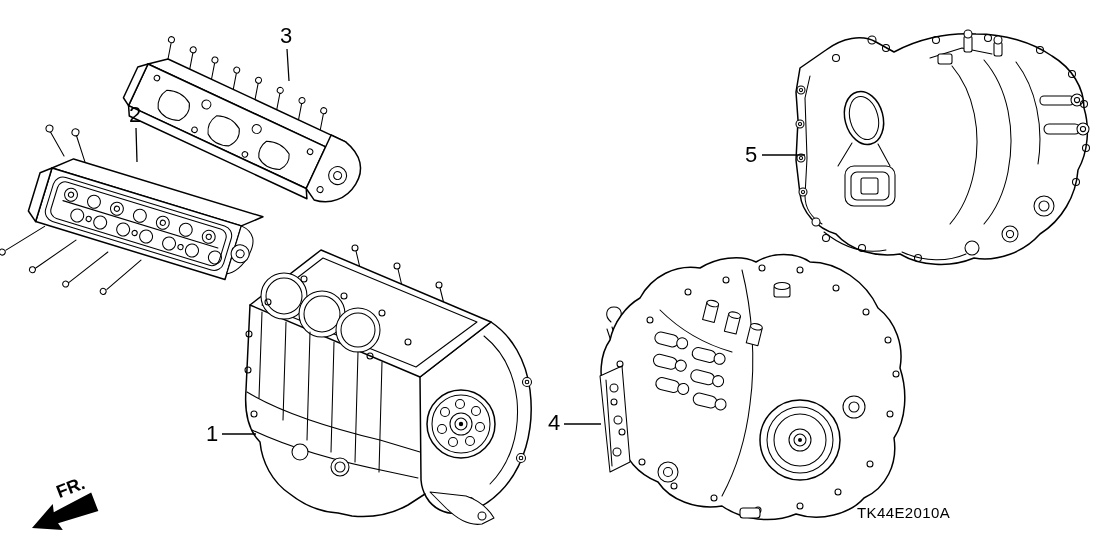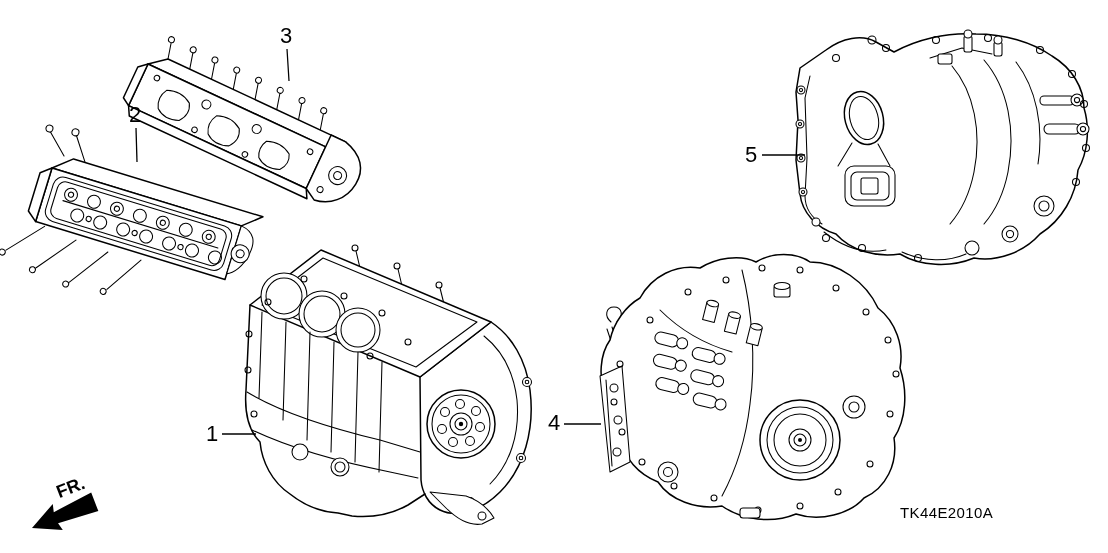--- a/index.html
+++ b/index.html
@@ -7,21 +7,21 @@
     position:relative;width:1108px;height:553px;background:#ffffff;
     font-family:"Liberation Sans", sans-serif;overflow:hidden;
   }
   #art{position:absolute;left:0;top:0;}
   .callout{
     position:absolute;transform:translate(-50%,-50%);
     font-size:22px;font-weight:500;color:#000;line-height:1;
     letter-spacing:0;user-select:none;
   }
   .diagram-code{
-    position:absolute;left:900px;top:504px;
+    position:absolute;left:857px;top:504px;
     font-size:15px;color:#000;letter-spacing:.4px;font-weight:500;
   }
   svg *{vector-effect:non-scaling-stroke;}
   .ln{stroke:#000;fill:none;stroke-width:1.5;stroke-linejoin:round;stroke-linecap:round;}
   .lnf{stroke:#000;fill:#fff;stroke-width:1.5;stroke-linejoin:round;}
   .thin{stroke:#000;fill:none;stroke-width:1.05;stroke-linejoin:round;stroke-linecap:round;}
   .thinf{stroke:#000;fill:#fff;stroke-width:1.05;stroke-linejoin:round;}
   .leader{stroke:#000;stroke-width:1.3;fill:none;}
   .solid{fill:#000;stroke:none;}
 </style>

